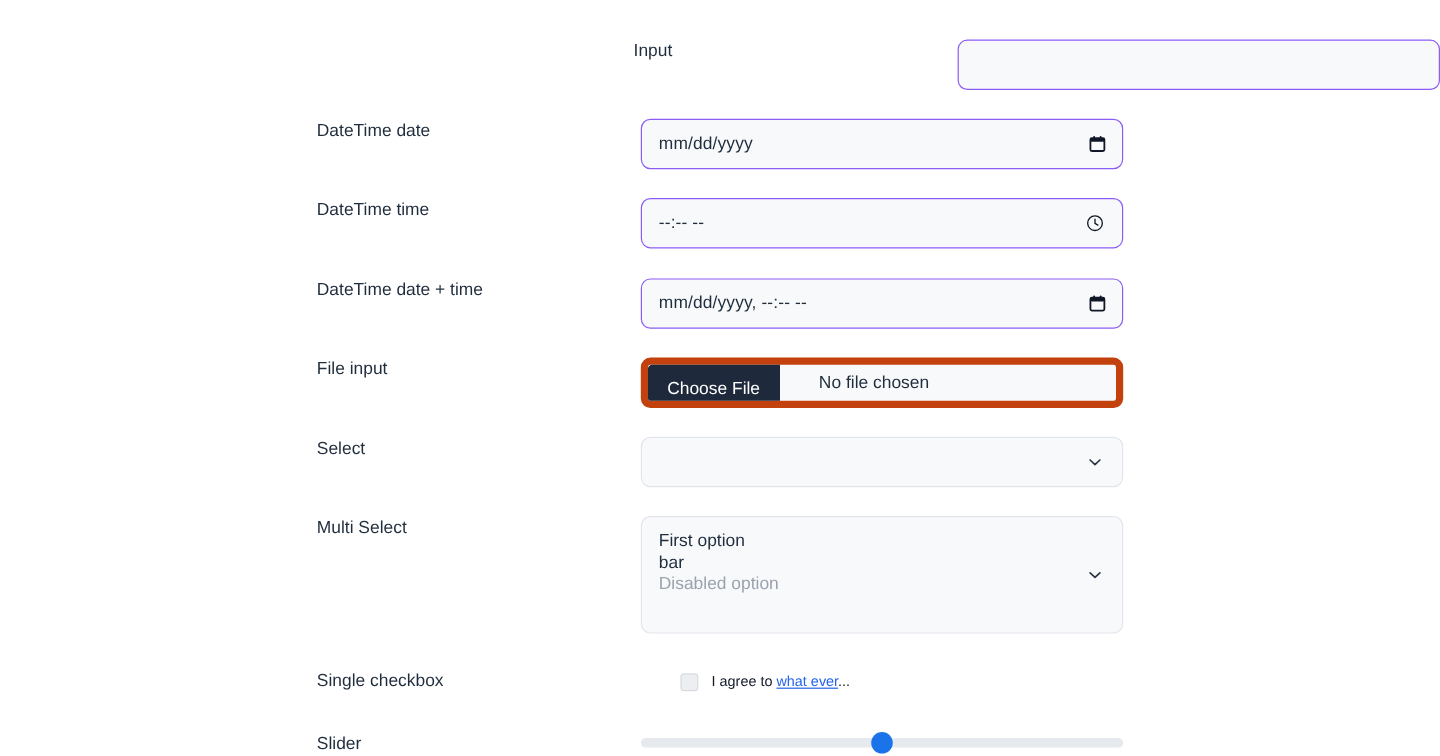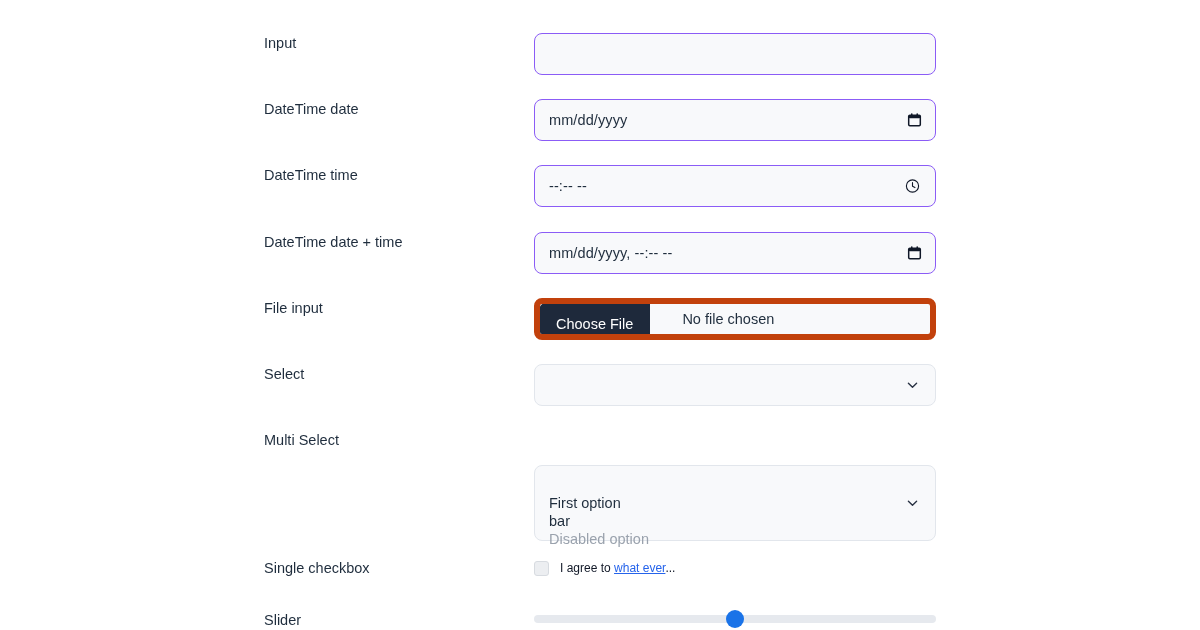--- a/index.html
+++ b/index.html
@@ -111,27 +111,26 @@
     height: 42px;
     background: #f8f9fb;
     border: 1px solid #e2e6ec;
     border-radius: 8px;
     position: relative;
   }
 
   
   .multiselect-control {
     width: 402px;
-    height: 76px;
+    height: 98px;
     background: #f8f9fb;
     border: 1px solid #e2e6ec;
     border-radius: 8px;
     position: relative;
-    padding: 28px 14px 0 14px;
-    margin-top: 35px;
+    padding: 11px 14px 0 14px;
   }
   .ms-option {
     font-size: 14.5px;
     line-height: 18px;
     color: #1f2d3d;
     white-space: nowrap;
   }
   .ms-option.disabled { color: #9aa2ad; }
 
   
@@ -183,21 +182,21 @@
     background: #1a73e8;
     top: 50%;
     transform: translate(-50%, -50%);
   }
 </style>
 </head>
 <body>
 
 <div class="form-wrap">
 
-  <div class="form-row" style="top:33px;">
+  <div class="form-row" style="top:33px;justify-content:flex-end;">
     <div class="row-label">Input</div>
     <div class="row-field">
       <div class="control h-input">
         <span class="ph"></span>
       </div>
     </div>
   </div>
 
   <div class="form-row" style="top:99px;">
     <div class="row-label">DateTime date</div>
@@ -280,21 +279,21 @@
         <div class="ms-option disabled">Disabled option</div>
         <span class="ctrl-icon" style="right:16px;">
           <svg width="13" height="13" viewBox="0 0 14 14" fill="none" xmlns="http://www.w3.org/2000/svg">
             <path d="M2.6 5.2L7 9.4L11.4 5.2" stroke="#2b3445" stroke-width="1.5" stroke-linecap="round" stroke-linejoin="round"></path>
           </svg>
         </span>
       </div>
     </div>
   </div>
 
-  <div class="form-row" style="top:558px;">
+  <div class="form-row" style="top:558px;gap:33px;">
     <div class="row-label">Single checkbox</div>
     <div class="row-field">
       <div class="checkbox-row">
         <div class="checkbox-box"></div>
         <div class="checkbox-text"><span>I agree to </span><a href="#">what ever</a><span>...</span></div>
       </div>
     </div>
   </div>
 
   <div class="form-row" style="top:610px;">

